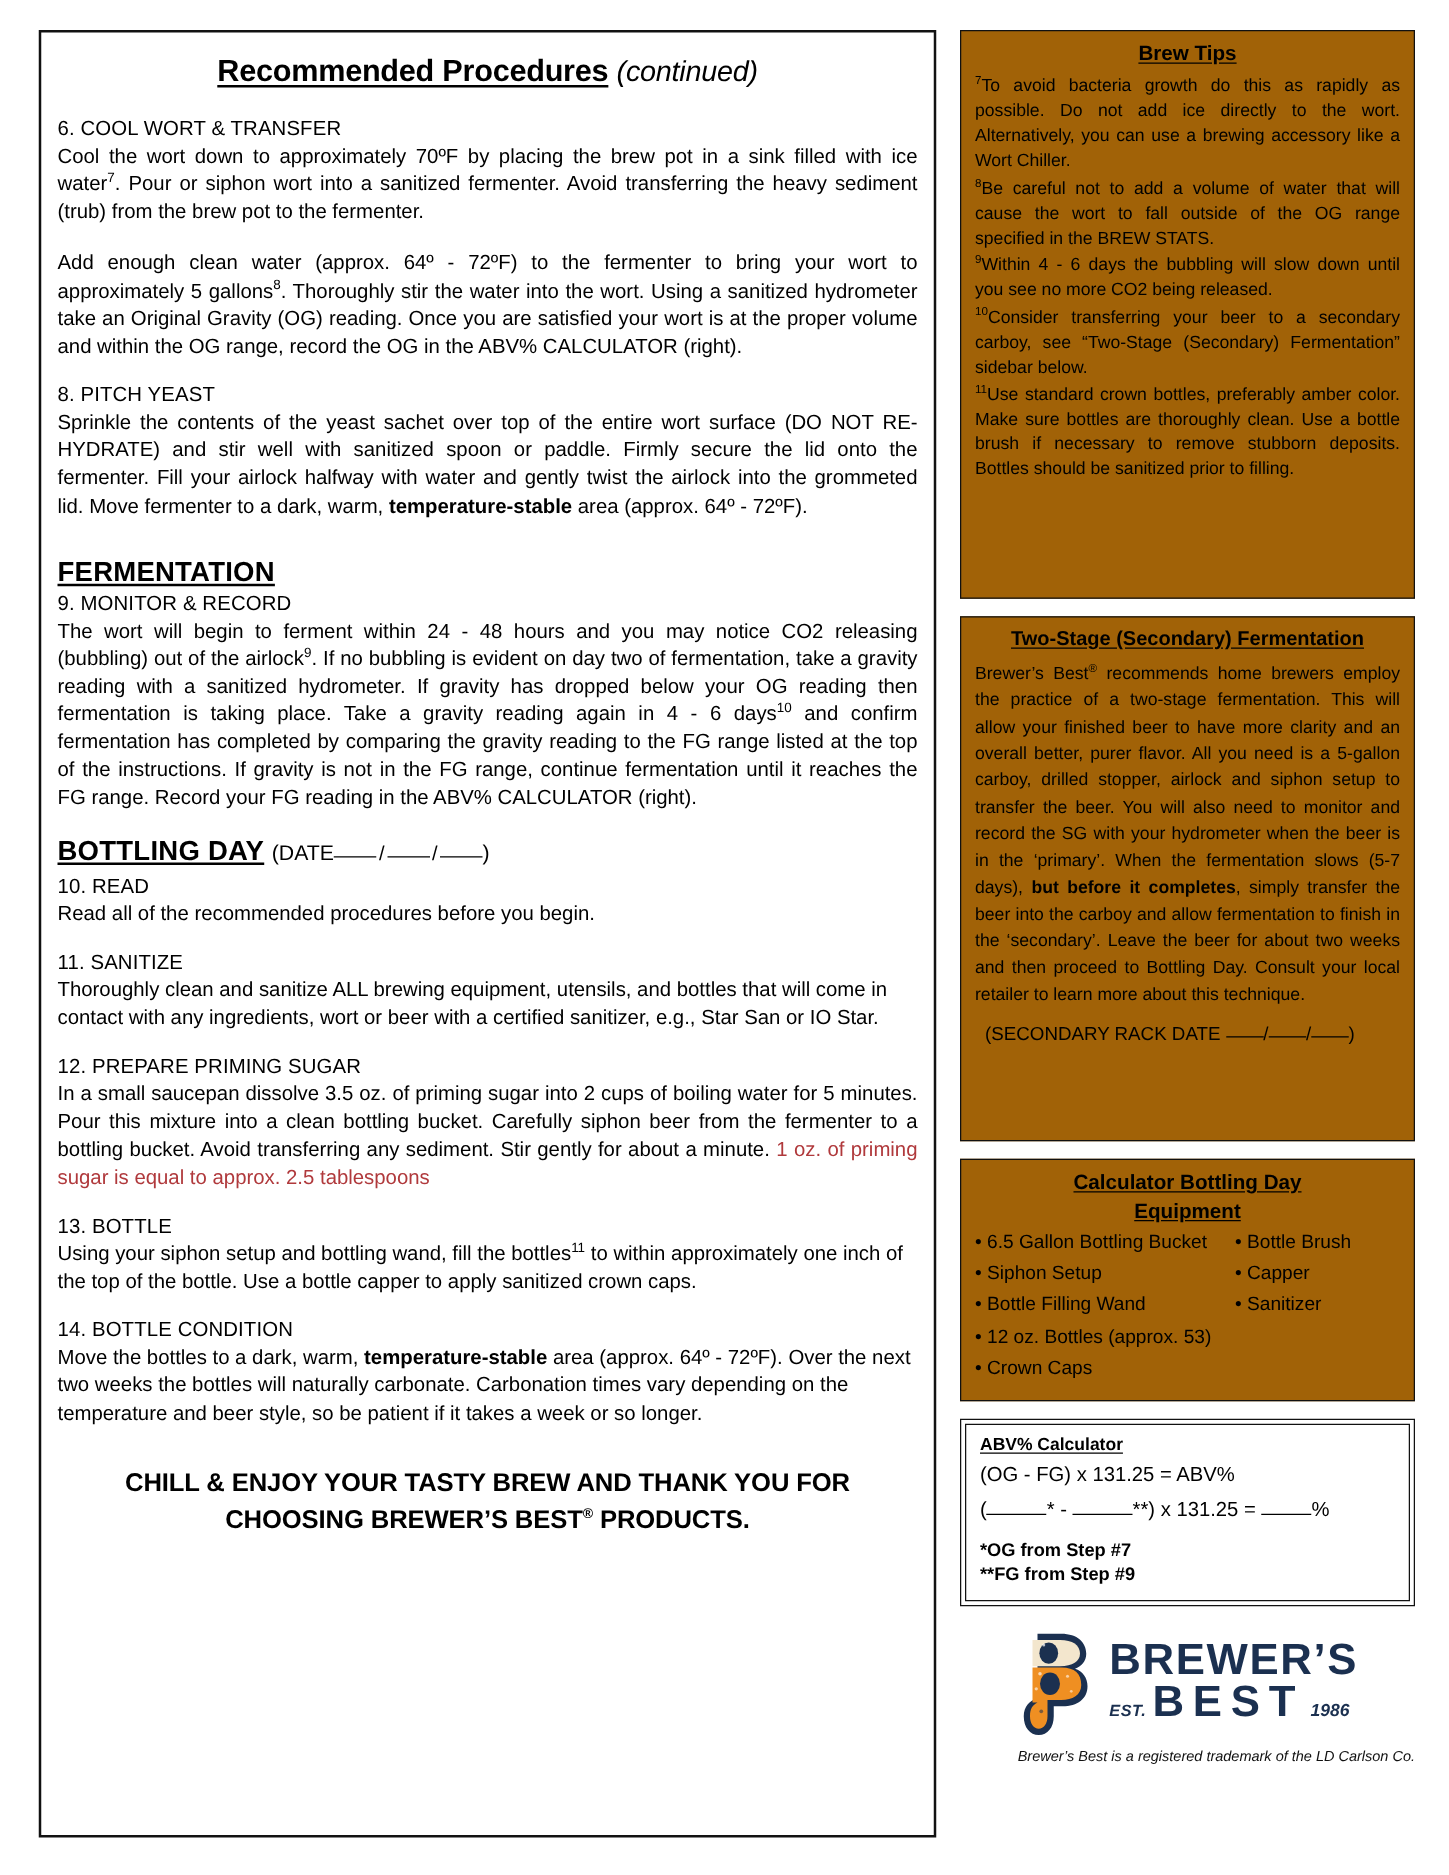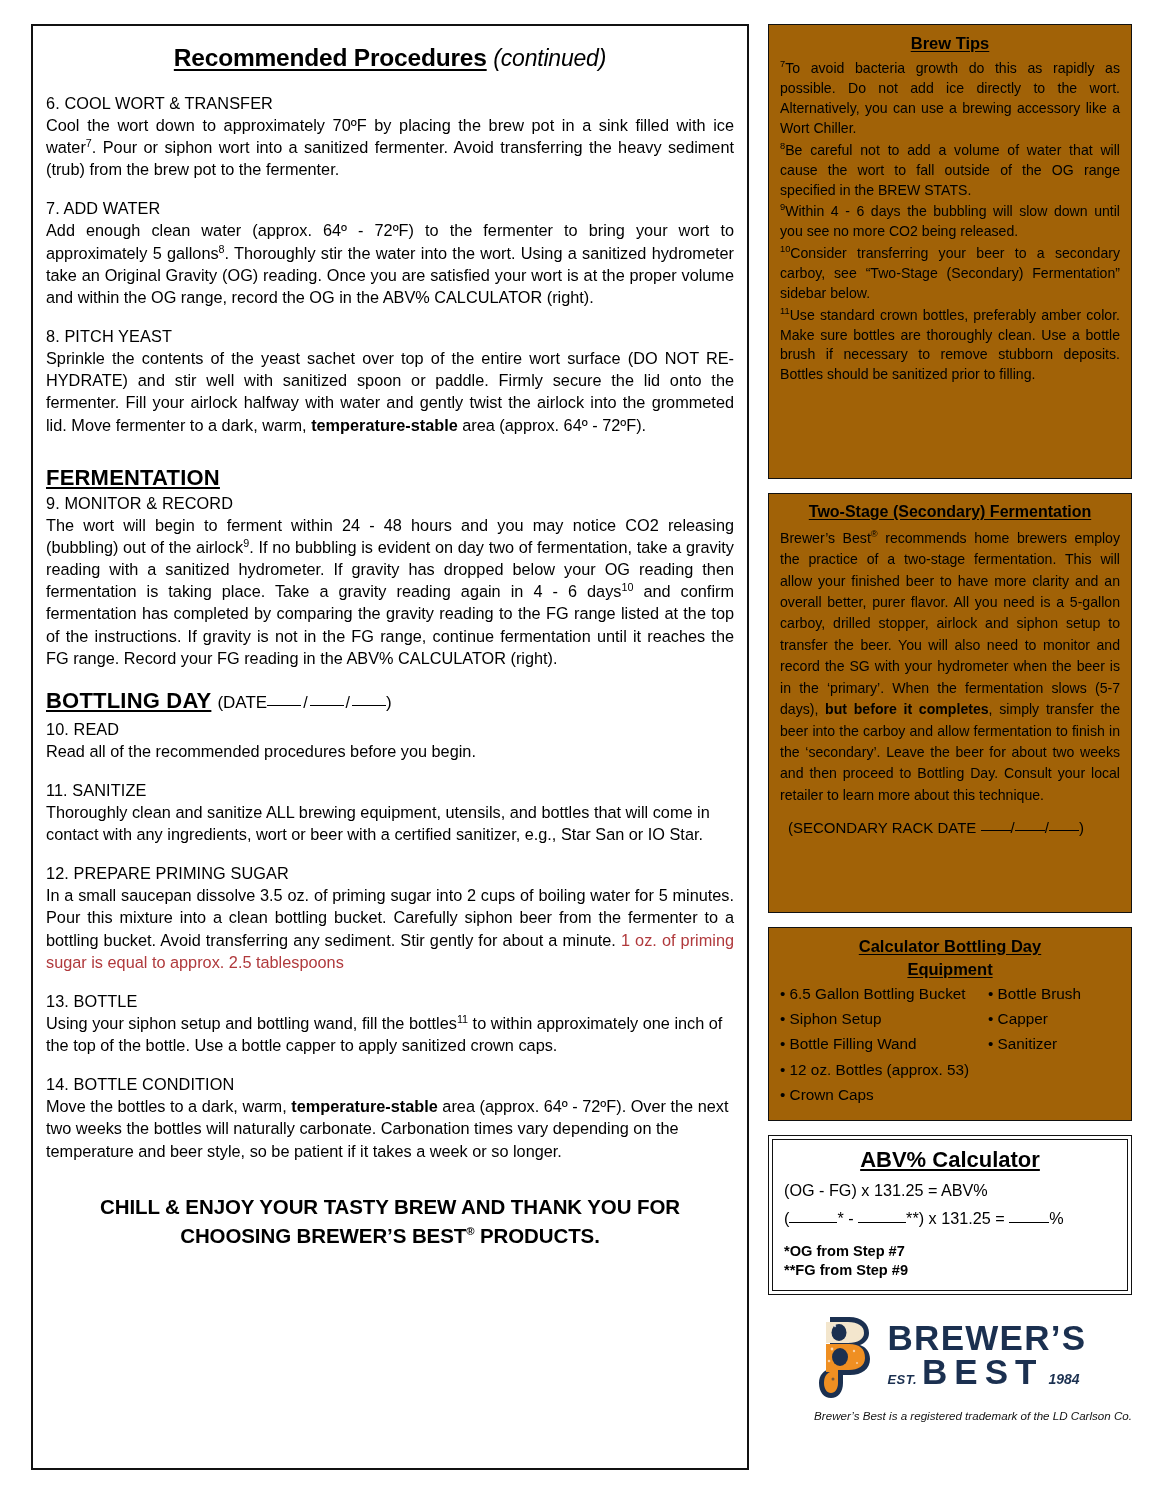--- a/index.html
+++ b/index.html
@@ -166,23 +166,22 @@
   #abv-box {
     border: 1.6px solid #111;
     padding: 3px;
     margin-bottom: 8px;
   }
   #abv-inner {
     border: 1.6px solid #111;
     padding: 7px 11px 11px 11px;
   }
   .abv-title {
-    text-align: center;
-    font-weight: bold;
-    font-size: 22px;
+    font-weight: bold;
+    font-size: 14px;
     text-decoration: underline;
     text-underline-offset: 2px;
     margin-bottom: 6px;
   }
   .abv-line {
     font-size: 16.2px;
     margin-bottom: 4px;
     line-height: 1.45;
   }
   .abv-note {
@@ -260,21 +259,20 @@
       <span class="ttl-main">Recommended Procedures</span>
       <span class="ttl-cont">(continued)</span>
     </div>
 
     <div class="step">
       <div class="step-head">6.  COOL WORT &amp; TRANSFER</div>
       <div class="step-body"><span>Cool the wort down to approximately 70ºF by placing the brew pot in a sink filled with ice water</span><sup>7</sup><span>.  Pour or siphon wort into a sanitized fermenter. Avoid transferring the heavy sediment (trub) from the brew pot to the fermenter.</span></div>
     </div>
 
     <div class="step">
-      <div class="step-head">7.  ADD WATER</div>
       <div class="step-body"><span>Add enough clean water (approx. 64º - 72ºF) to the fermenter to bring your wort to approximately 5 gallons</span><sup>8</sup><span>. Thoroughly stir the water into the wort. Using a sanitized hydrometer take an Original Gravity (OG) reading. Once you are satisfied your wort is at the proper volume and within the OG range, record the OG in the ABV% CALCULATOR (right).</span></div>
     </div>
 
     <div class="step">
       <div class="step-head">8.  PITCH YEAST</div>
       <div class="step-body"><span>Sprinkle the contents of the yeast sachet over top of the entire wort surface (DO NOT RE-HYDRATE) and stir well with sanitized spoon or paddle.  Firmly secure the lid onto the fermenter.  Fill your airlock halfway with water and gently twist the airlock into the grommeted lid.  Move fermenter to a dark, warm, </span><b class="bold">temperature-stable</b><span> area (approx. 64º - 72ºF).</span></div>
     </div>
 
     <div>
       <div class="sec-head">FERMENTATION</div>
@@ -385,21 +383,21 @@
           <circle cx="16" cy="48" r="1.3" fill="#ffffff" opacity="0.6"></circle>
           <circle cx="44" cy="50" r="1.1" fill="#ffffff" opacity="0.55"></circle>
           <circle cx="20" cy="66" r="1.5" fill="#1b3050" opacity="0.55"></circle>
           <circle cx="22" cy="13" r="1.2" fill="#ffffff" opacity="0.7"></circle>
         </svg>
         <div class="logo-type">
           <div class="lt-1">BREWER’S</div>
           <div class="lt-2">
             <span class="lt-est">EST.</span>
             <span class="lt-best">BEST</span>
-            <span class="lt-year">1984</span>
+            <span class="lt-year">1986</span>
           </div>
         </div>
       </div>
       <div class="logo-tm">Brewer’s Best is a registered trademark of the LD Carlson Co.</div>
     </div>
 
   </div>
 </div>
 
 </body></html>

